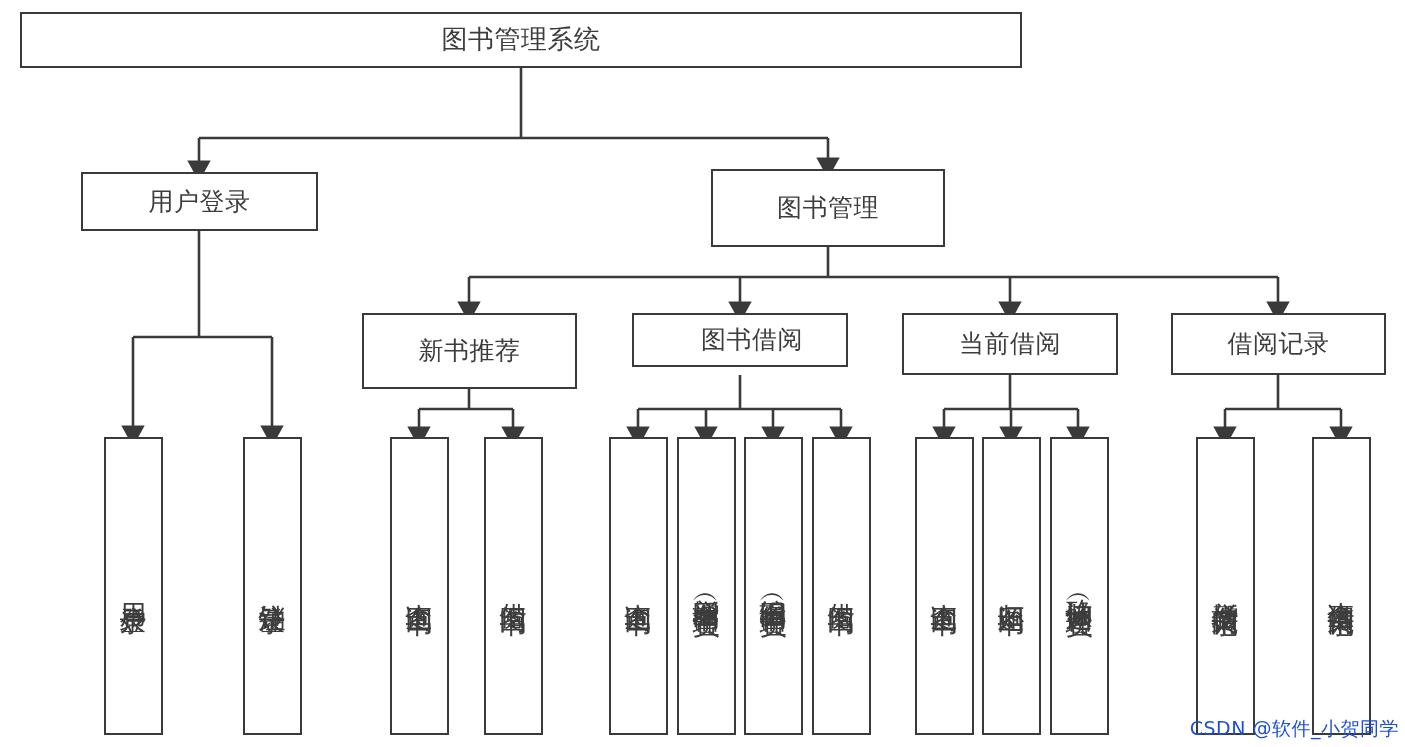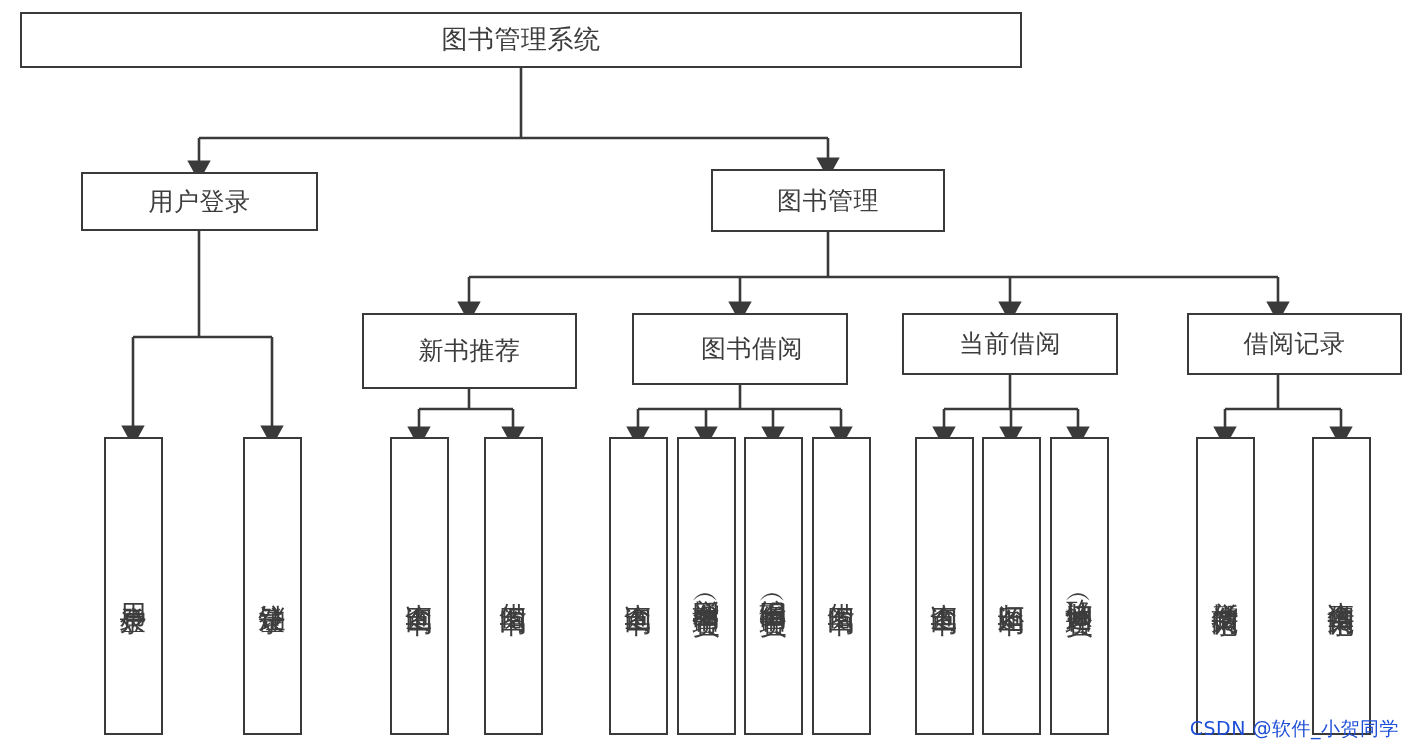--- a/index.html
+++ b/index.html
@@ -117,34 +117,34 @@
     </g>
   </svg>
 
   <div class="node horiz root" style="left:20px;top:12px;width:1002px;height:56px;">
     <span class="label">图书管理系统</span>
   </div>
 
   <div class="node horiz" style="left:81px;top:172px;width:237px;height:59px;">
     <span class="label">用户登录</span>
   </div>
-  <div class="node horiz" style="left:711px;top:169px;width:234px;height:63px;">
+  <div class="node horiz" style="left:711px;top:169px;width:234px;height:78px;">
     <span class="label">图书管理</span>
   </div>
 
   <div class="node horiz" style="left:362px;top:313px;width:215px;height:76px;">
     <span class="label">新书推荐</span>
   </div>
-  <div class="node horiz" style="left:632px;top:313px;width:216px;height:72px;padding-left:24px;">
+  <div class="node horiz" style="left:632px;top:313px;width:216px;height:54px;padding-left:24px;">
     <span class="label">图书借阅</span>
   </div>
   <div class="node horiz" style="left:902px;top:313px;width:216px;height:62px;">
     <span class="label">当前借阅</span>
   </div>
-  <div class="node horiz" style="left:1171px;top:313px;width:215px;height:62px;margin-left:16px;">
+  <div class="node horiz" style="left:1171px;top:313px;width:215px;height:62px;">
     <span class="label">借阅记录</span>
   </div>
 
   <div class="node vert" style="left:104px;top:437px;width:59px;height:298px;">
     <span class="label">用户登录</span>
   </div>
   <div class="node vert" style="left:243px;top:437px;width:59px;height:298px;">
     <span class="label">注销登录</span>
   </div>
 

